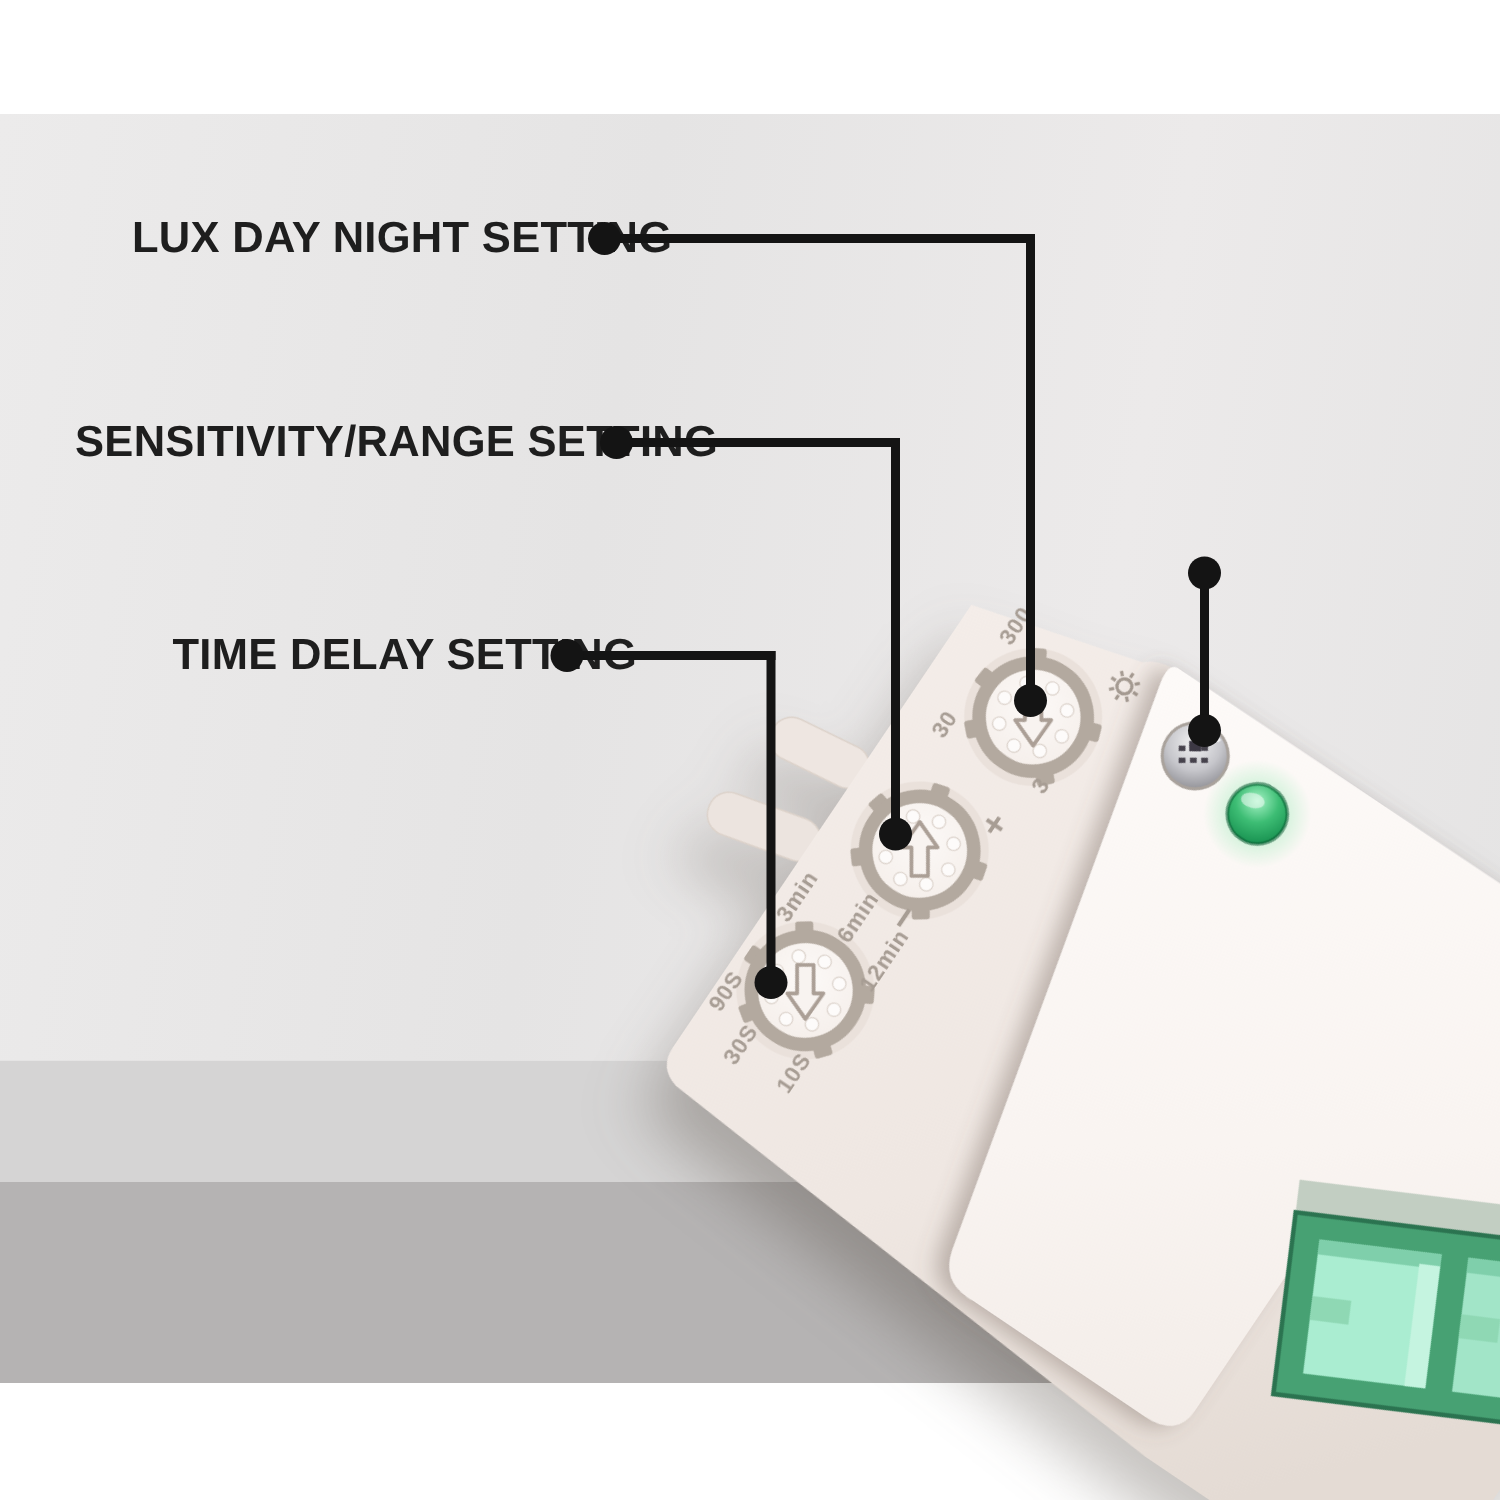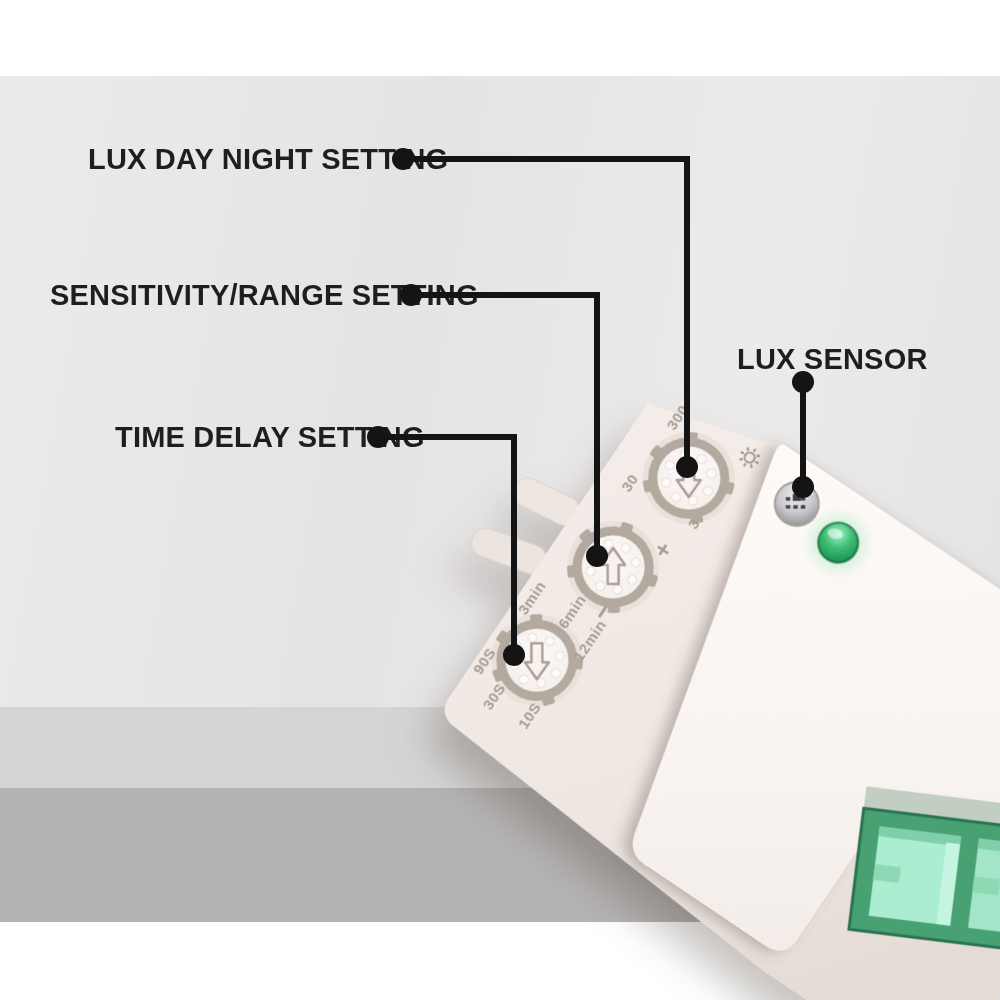--- a/index.html
+++ b/index.html
@@ -225,18 +225,17 @@
   <div class="co-line" style="left:411px;top:292px;width:189px;height:6px"></div>
   <div class="co-line" style="left:594px;top:292px;width:6px;height:264px"></div>
   <div class="co-dot" style="left:597px;top:556px"></div>
 
   <div class="co-label" style="left:115px;top:423px">TIME DELAY SETTING</div>
   <div class="co-dot" style="left:378px;top:437px"></div>
   <div class="co-line" style="left:378px;top:434px;width:139px;height:6px"></div>
   <div class="co-line" style="left:511px;top:434px;width:6px;height:221px"></div>
   <div class="co-dot" style="left:514px;top:655px"></div>
 
-  <div class="co-label" style="left:737px;top:345px">LUX SENSOR</div>
   <div class="co-dot" style="left:803px;top:382px"></div>
   <div class="co-line" style="left:800px;top:382px;width:6px;height:105px"></div>
   <div class="co-dot" style="left:803px;top:487px"></div>
 
 </div>
 
 </body></html>

